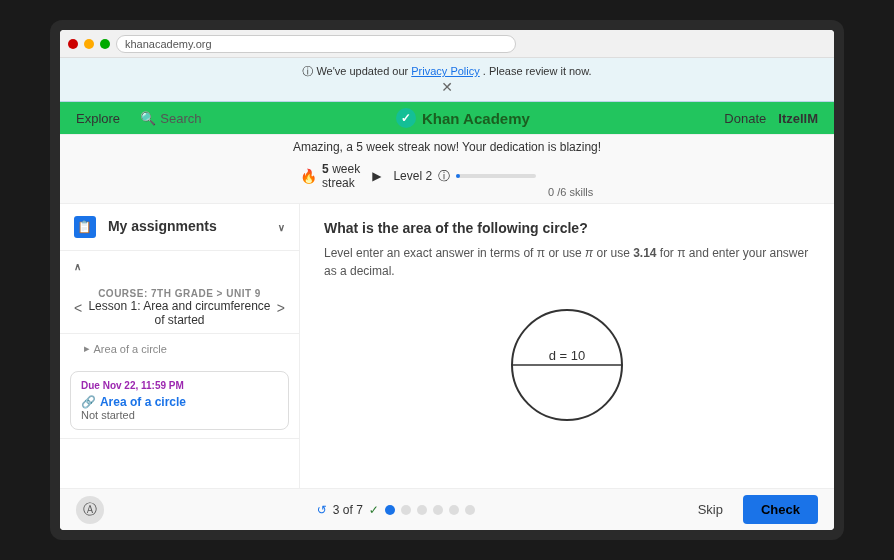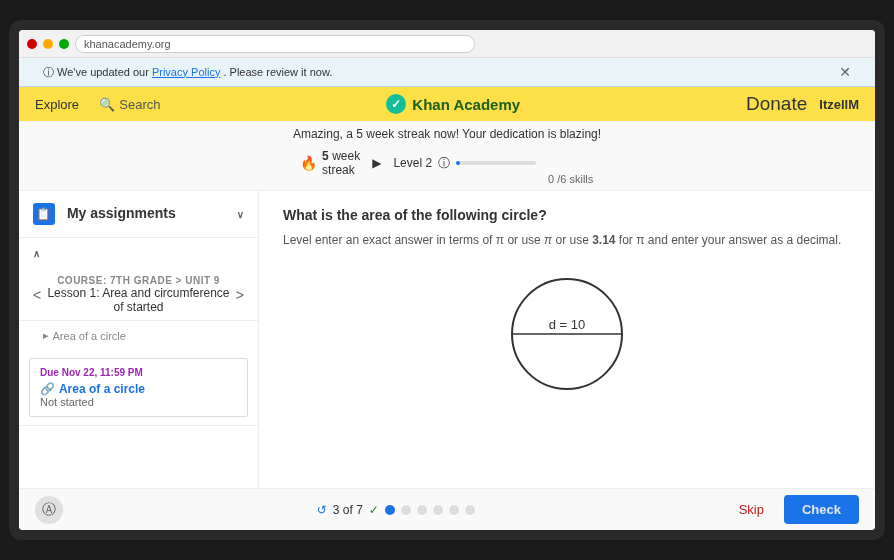--- a/index.html
+++ b/index.html
@@ -7,21 +7,21 @@
       background: #1a1a1a;
       display: flex;
       justify-content: center;
       align-items: center;
       width: 894px;
       height: 560px;
       font-family: -apple-system, BlinkMacSystemFont, 'Segoe UI', sans-serif;
       overflow: hidden;
     }
     .monitor-frame {
-      width: 876px;
+      width: 794px;
       height: 520px;
       background: #2a2a2a;
       border-radius: 12px;
       padding: 10px;
       position: relative;
     }
     .screen {
       width: 100%;
       height: 100%;
       background: #fff;
@@ -54,38 +54,39 @@
       border-radius: 10px;
       padding: 2px 8px;
       font-size: 11px;
       color: #555;
       max-width: 400px;
     }
     
     .notification-banner {
       background: #e8f4f8;
       border-bottom: 1px solid #b8d4e8;
-      padding: 6px 24px;
+      padding: 6px 0;
       display: flex;
       align-items: center;
       justify-content: space-between;
       font-size: 11px;
       color: #333;
+      flex-direction: column;
     }
     .notification-banner a { color: #1a73e8; text-decoration: underline; }
     .close-btn {
       cursor: pointer;
       font-size: 14px;
       color: #666;
       background: none;
       border: none;
     }
     
     .ka-header {
-      background: #fde047;
+      background: #22c55e;
       border-bottom: 1px solid #eee;
       display: flex;
       align-items: center;
       padding: 6px 16px;
       gap: 20px;
     }
     .ka-nav-link {
       font-size: 13px;
       color: #333;
       cursor: pointer;
@@ -118,21 +119,21 @@
       justify-content: center;
       color: #fff;
       font-size: 12px;
     }
     .ka-header-right {
       display: flex;
       align-items: center;
       gap: 12px;
     }
     .donate-btn {
-      font-size: 19px;
+      font-size: 13px;
       color: #333;
       cursor: pointer;
     }
     .user-name {
       font-size: 13px;
       font-weight: 600;
       color: #333;
     }
     
     .streak-bar {
@@ -262,21 +263,21 @@
       border-top: 1px solid #eee;
       font-size: 11px;
       color: #888;
       display: flex;
       align-items: center;
       gap: 4px;
     }
     .assignment-card {
       margin: 8px 10px;
       border: 1px solid #ddd;
-      border-radius: 2px;
+      border-radius: 8px;
       padding: 8px 10px;
       background: #fff;
     }
     .assignment-due {
       font-size: 10px;
       color: #9c27b0;
       font-weight: 600;
       margin-bottom: 4px;
     }
     .assignment-title {
@@ -364,27 +365,27 @@
     .dot.filled { background: #1a73e8; }
     .toolbar-right {
       display: flex;
       align-items: center;
       gap: 10px;
     }
     .skip-btn {
       background: none;
       border: none;
       font-size: 13px;
-      color: #b91c1c;
+      color: #404040;
       cursor: pointer;
       padding: 6px 10px;
     }
     .check-btn {
       background: #1a73e8;
-      color: #e5e5e5;
+      color: #000000;
       border: none;
       border-radius: 4px;
       padding: 7px 18px;
       font-size: 13px;
       font-weight: 600;
       cursor: pointer;
     }
     .pi-symbol { font-style: italic; }
   </style>
 </head>

